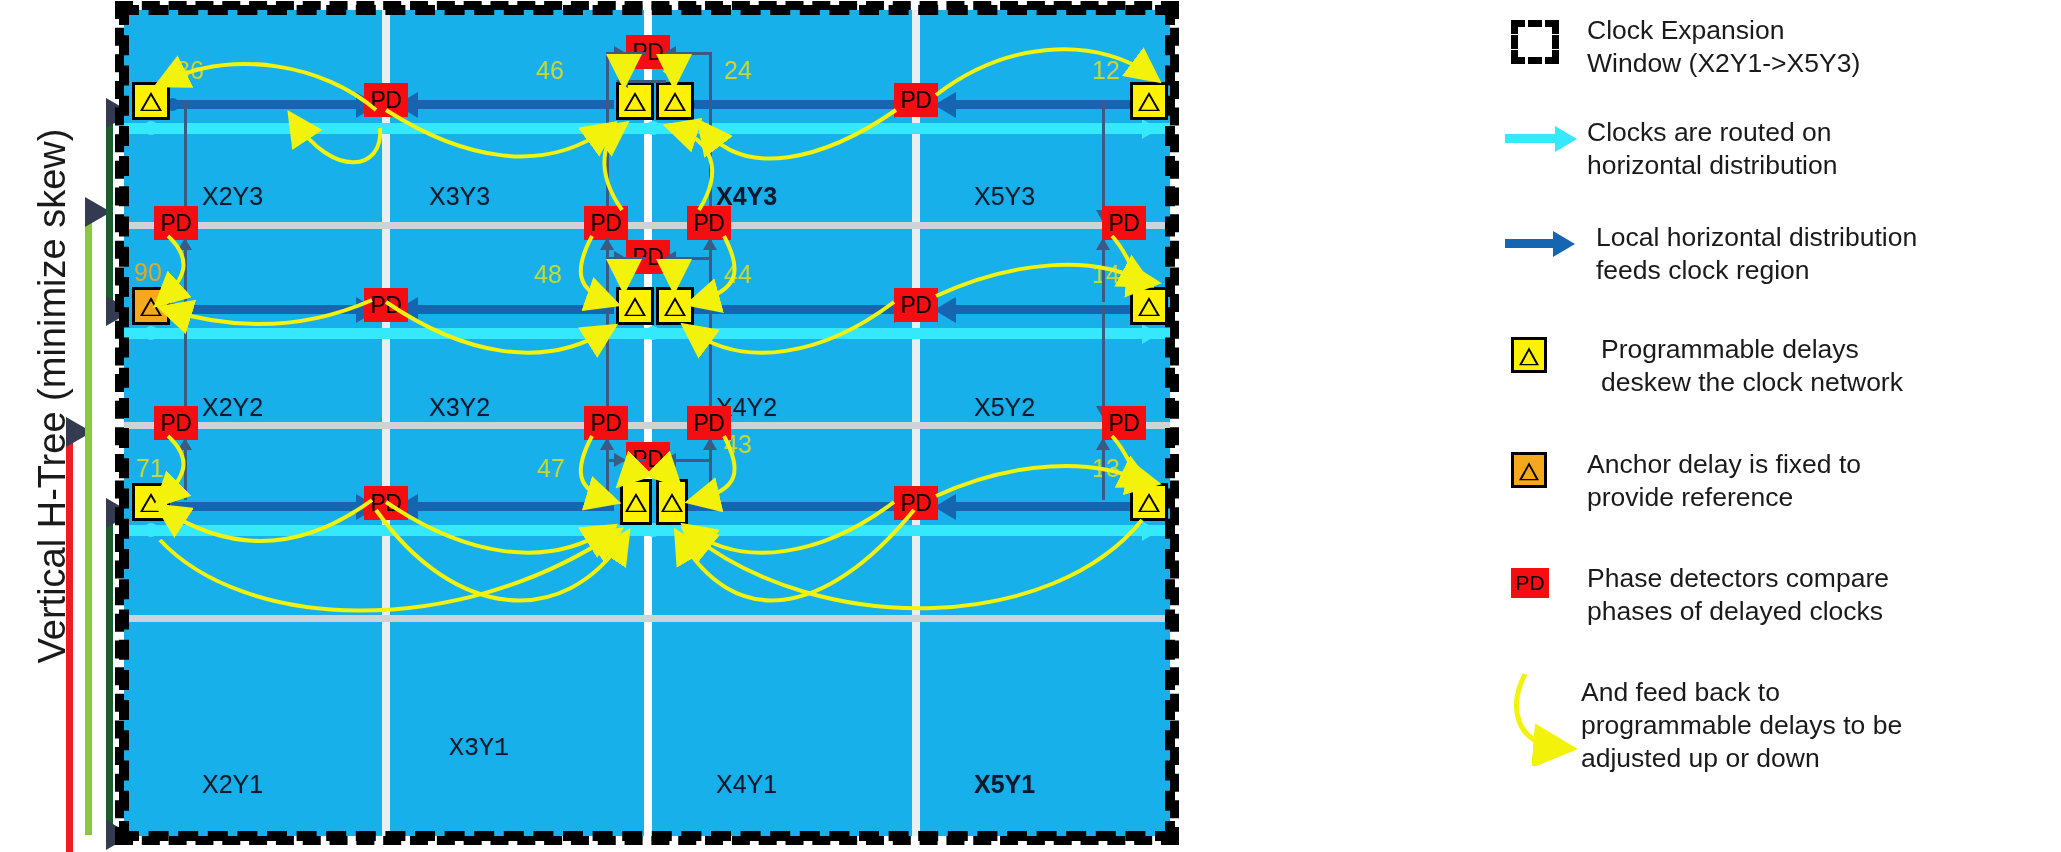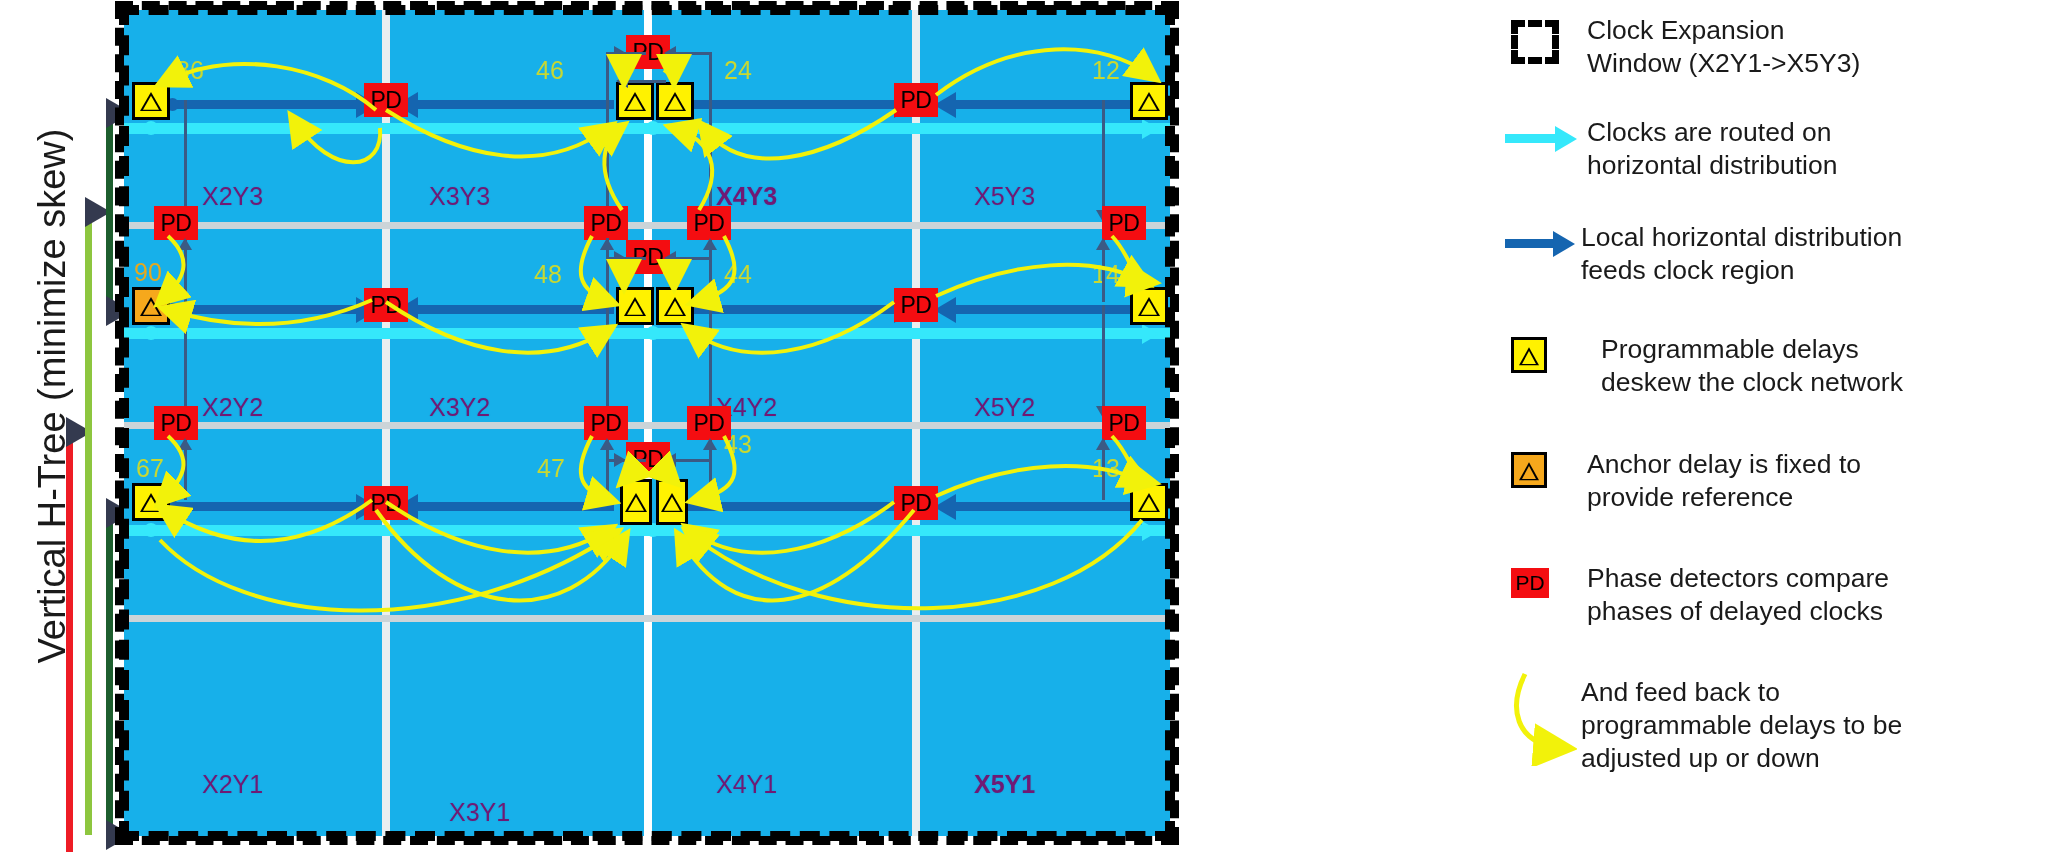--- a/index.html
+++ b/index.html
@@ -33,21 +33,21 @@
     position:absolute;left:119px;top:5px;width:1056px;height:836px;
     border:10px dashed #000000;box-sizing:border-box;pointer-events:none;
   }
 
   
   .vsep{position:absolute;top:0;width:8px;height:826px;background:#e9eef0;}
   .hsep{position:absolute;left:0;width:1046px;height:7px;background:#ccd4d8;}
 
   
   .region-label{
-    position:absolute;color:#701a75;font-size:25px;white-space:nowrap;
+    position:absolute;color:#0f172a;font-size:25px;white-space:nowrap;
     text-shadow:0 0 2px rgba(0,0,0,.12);
   }
 
   
   .clk-row{position:absolute;left:0;height:11px;background:#35e8fb;width:1046px;}
   .clk-arrow{
     position:absolute;width:0;height:0;
     border-top:10px solid transparent;border-bottom:10px solid transparent;
     border-left:17px solid #35e8fb;
   }
@@ -189,21 +189,21 @@
     <div class="region-label" style="left:305px;top:172px;">X3Y3</div>
     <div class="region-label" style="left:592px;top:172px;font-weight:bold;">X4Y3</div>
     <div class="region-label" style="left:850px;top:172px;">X5Y3</div>
 
     <div class="region-label" style="left:78px;top:383px;">X2Y2</div>
     <div class="region-label" style="left:305px;top:383px;">X3Y2</div>
     <div class="region-label" style="left:592px;top:383px;">X4Y2</div>
     <div class="region-label" style="left:850px;top:383px;">X5Y2</div>
 
     <div class="region-label" style="left:78px;top:760px;">X2Y1</div>
-    <div class="region-label" style="left:325px;top:788px;">X3Y1</div>
+    <div class="region-label" style="left:325px;top:724px;font-family:Liberation Mono, monospace;">X3Y1</div>
     <div class="region-label" style="left:592px;top:760px;">X4Y1</div>
     <div class="region-label" style="left:850px;top:760px;font-weight:bold;">X5Y1</div>
 
     <div class="blue-line" style="left:44px;top:90px;width:190px;"></div>
     <div class="blue-ar-r" style="left:232px;top:82px;"></div>
     <div class="blue-line" style="left:290px;top:90px;width:200px;"></div>
     <div class="blue-ar-l" style="left:272px;top:82px;"></div>
     <div class="blue-line" style="left:542px;top:90px;width:230px;"></div>
     <div class="blue-ar-r" style="left:770px;top:82px;"></div>
     <div class="blue-line" style="left:828px;top:90px;width:190px;"></div>
@@ -346,21 +346,21 @@
 
     <div class="clk-row" style="top:515px;"></div>
     <div class="clk-dot" style="left:20px;top:513px;"></div>
     <div class="clk-dot" style="left:522px;top:513px;"></div>
     <div class="clk-arrow" style="left:1018px;top:511px;"></div>
 
     <div class="delay" style="left:8px;top:473px;">
       <div class="tri"></div>
       <div class="tri-in"></div>
     </div>
-    <div class="dval" style="left:12px;top:444px;">67</div>
+    <div class="dval" style="left:12px;top:444px;">71</div>
 
     <div class="delay tall" style="left:496px;top:469px;">
       <div class="tri"></div>
       <div class="tri-in"></div>
     </div>
     <div class="delay tall" style="left:532px;top:469px;">
       <div class="tri"></div>
       <div class="tri-in"></div>
     </div>
     <div class="dval" style="left:413px;top:444px;">47</div>
@@ -473,21 +473,21 @@
       </div>
       <div class="leg-text" style="margin-left:10px;">Clocks are routed on
 horizontal distribution</div>
     </div>
 
     <div class="leg-row" style="left:0;top:215px;">
       <div style="width:72px;position:relative;height:60px;">
         <div style="position:absolute;left:0;top:18px;width:50px;height:9px;background:#1565b0;"></div>
         <div style="position:absolute;left:48px;top:10px;width:0;height:0;border-top:13px solid transparent;border-bottom:13px solid transparent;border-left:22px solid #1565b0;"></div>
       </div>
-      <div class="leg-text" style="margin-left:4px;">Local horizontal distribution
+      <div class="leg-text" style="margin-left:19px;">Local horizontal distribution
 feeds clock region</div>
     </div>
 
     <div class="leg-row" style="left:0;top:327px;">
       <div style="width:72px;position:relative;height:60px;">
         <div class="leg-delay" style="position:absolute;left:6px;top:4px;">
           <div class="tri"></div>
             <div class="tri-in"></div>
         </div>
       </div>

